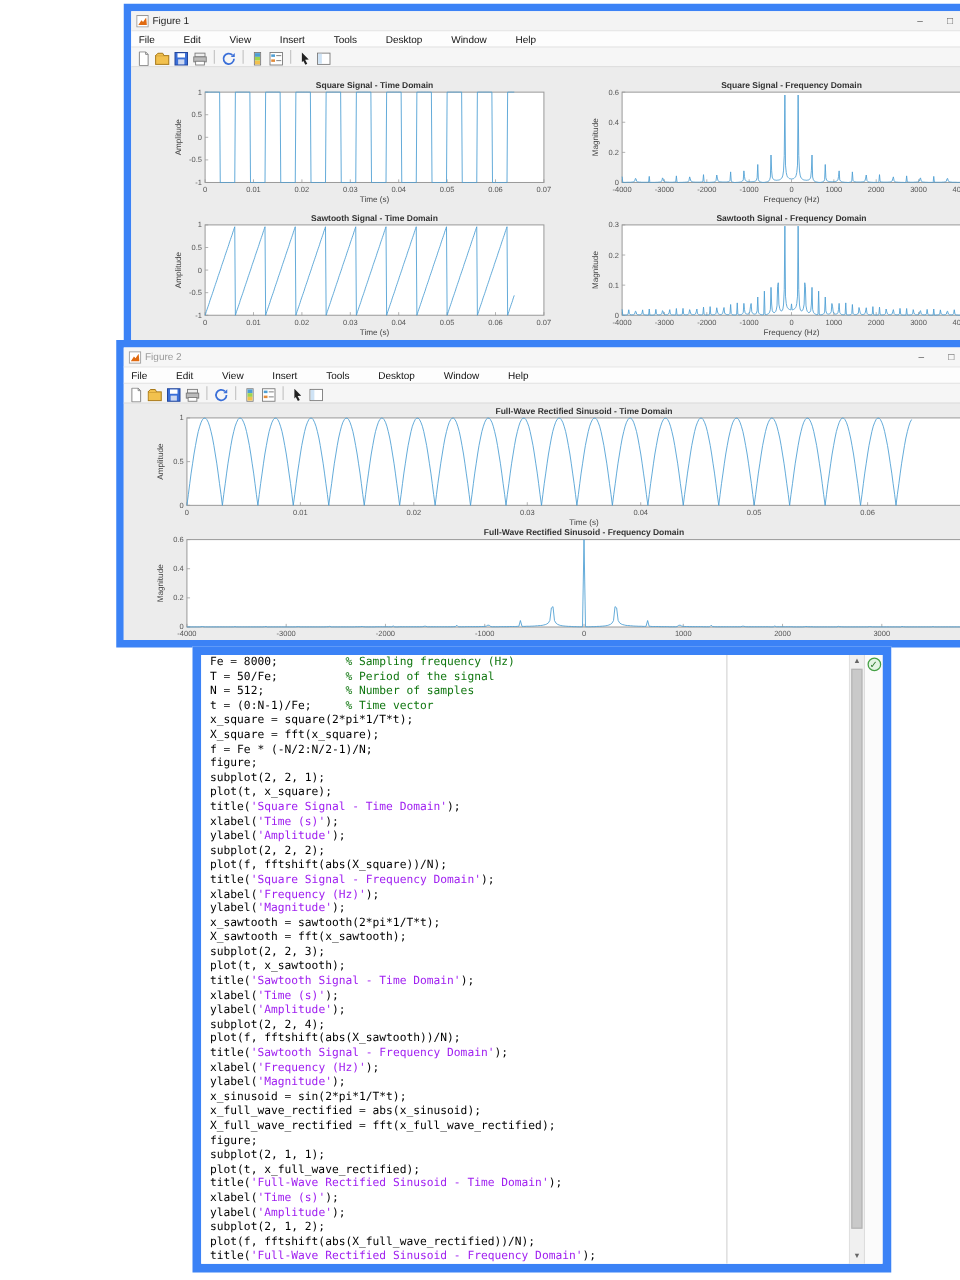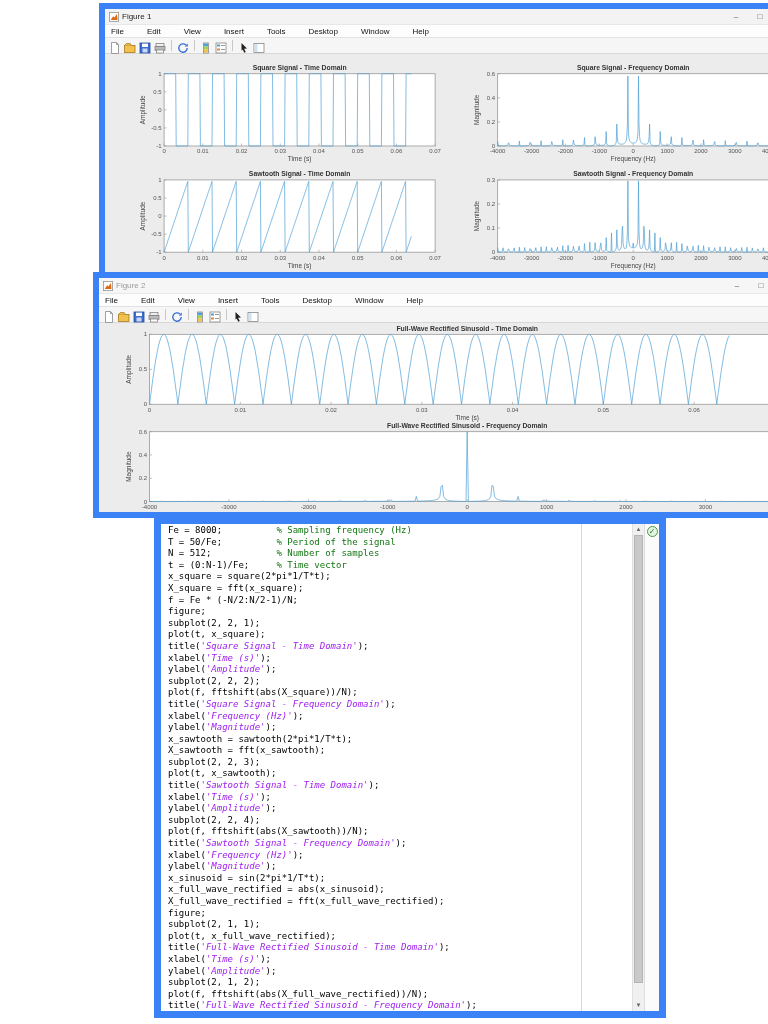--- a/index.html
+++ b/index.html
@@ -22,26 +22,26 @@
                  border-right:4px solid #222;border-bottom:4px solid #222;transform:scale(.6);}
   .toolbar{height:17px;display:flex;align-items:center;gap:3px;padding:0 4px;background:#f6f6f6;
            border-top:1px solid #e2e2e2;border-bottom:1px solid #d8d8d8;}
   .tb-icon{width:12px;height:12px;display:inline-block;}
   .tb-sep{width:1px;height:11px;background:#c8c8c8;margin:0 2px;}
   .fig-canvas{position:relative;background:#ececec;overflow:hidden;}
   .fig-canvas svg{position:absolute;left:0;top:0;}
   svg text{font-family:"Liberation Sans",sans-serif;}
 
   
-  .code-panel{left:110px;top:517px;width:512px;height:501px;border-width:7px;display:flex;}
+  .code-panel{left:110px;top:517px;width:559px;height:501px;border-width:7px;display:flex;}
   .code-area{flex:1 1 auto;position:relative;overflow:hidden;background:#fff;}
   .code-lines{position:absolute;left:7px;top:1px;font-family:"DejaVu Sans Mono","Liberation Mono",monospace;
               font-size:9px;line-height:11.6px;white-space:pre;color:#000;}
   .code-lines .m{color:#117711;}
-  .code-lines .s{color:#a020f0;font-style:italic;}
+  .code-lines .s{color:#a020f0;}
   .col-guide{position:absolute;left:420px;top:0;bottom:0;width:1px;background:#d8d8d8;}
   .code-scrollbar{flex:0 0 12px;background:#f0f0f0;border-left:1px solid #e0e0e0;display:flex;flex-direction:column;}
   .sb-arrow{height:11px;font-size:6px;color:#666;text-align:center;line-height:11px;background:#f0f0f0;}
   .sb-arrow.down{margin-top:auto;}
   .sb-thumb{margin:0 1px;height:448px;background:#c9c9c9;border:1px solid #b5b5b5;}
   .msg-strip{flex:0 0 15px;background:#fbfbfb;border-left:1px solid #ddd;}
   .analyzer-ok{width:11px;height:11px;margin:2px auto;border-radius:50%;background:#e2f4e2;
                border:1px solid #44a044;color:#2c7a2c;font-size:8px;line-height:9px;text-align:center;}
 </style>
 </head>

